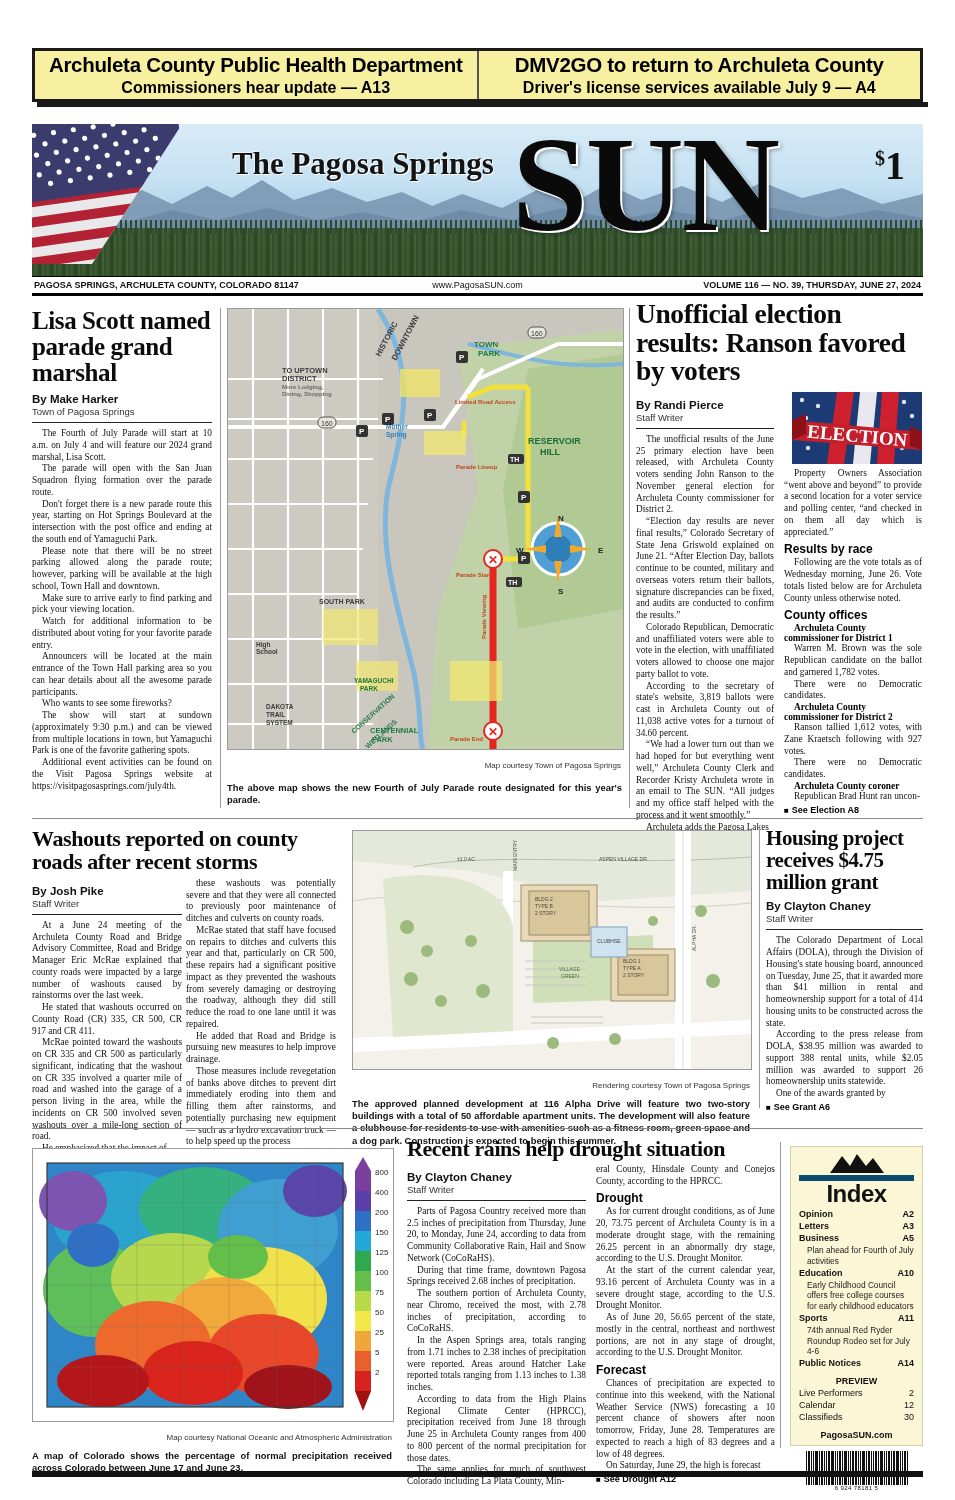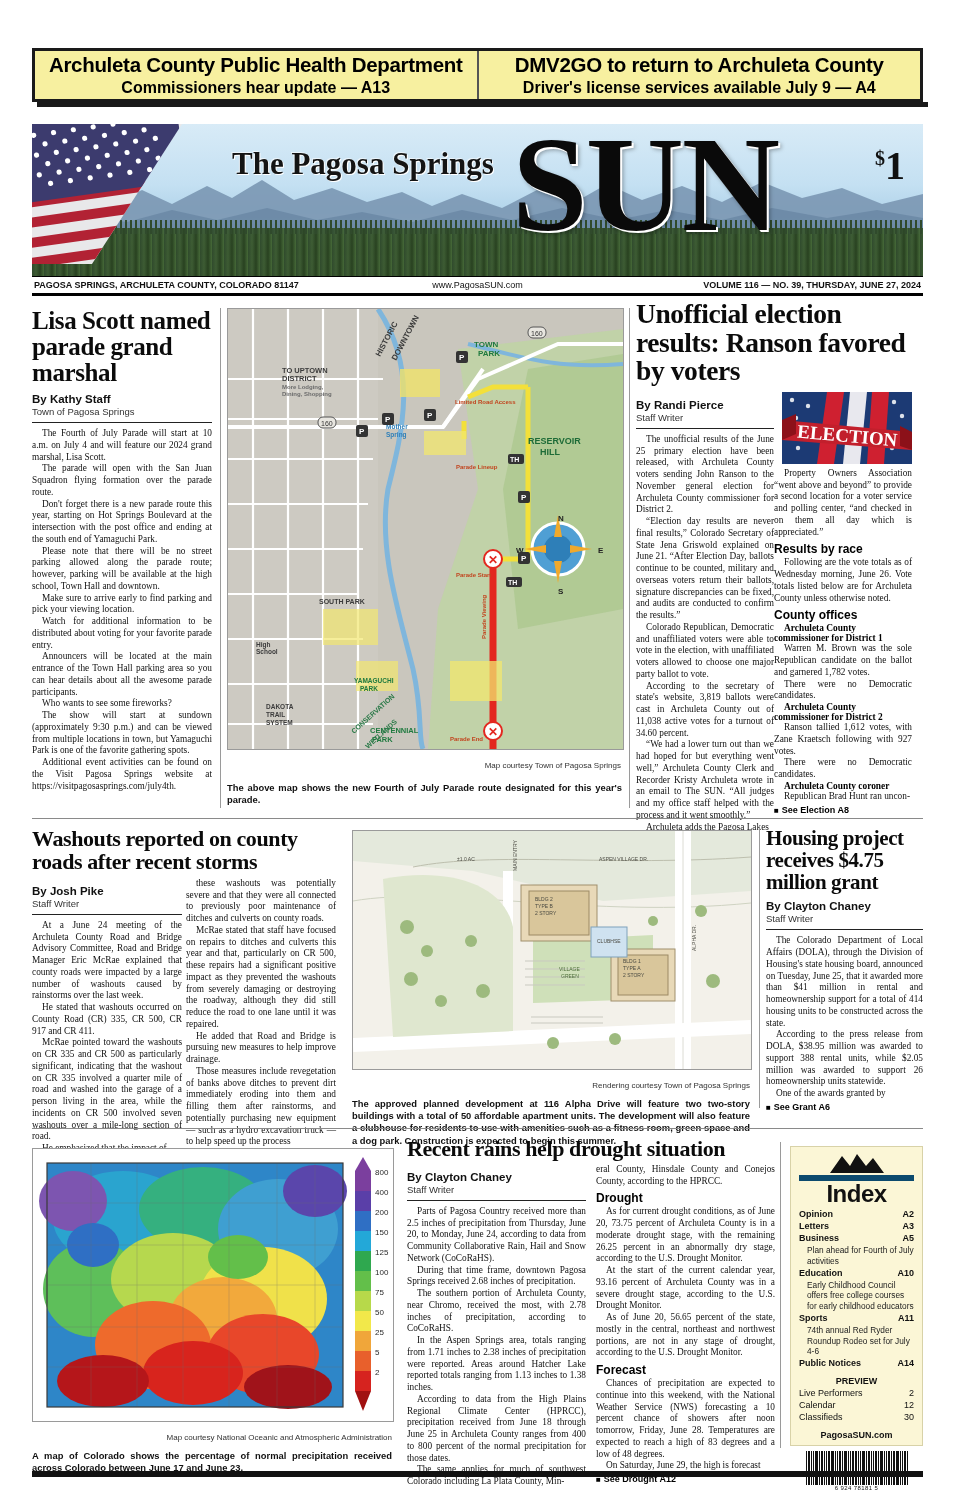--- a/index.html
+++ b/index.html
@@ -53,21 +53,21 @@
 
   
   .sec1{position:absolute;left:32px;top:300px;width:891px;height:520px;}
   .col-left{position:absolute;left:0;top:8px;width:180px;}
   .vline{position:absolute;top:8px;width:1px;background:#9a9a9a;}
   .map1{position:absolute;left:195px;top:8px;width:395px;height:452px;}
   .map1 .credit{padding-right:1px;}
   .map1cut{position:absolute;left:195px;top:482px;width:395px;}
   .col-right{position:absolute;left:604px;top:0px;width:287px;}
   .elec-hl{font-size:27.5px;}
-  .rcols{display:flex;margin-top:6px;}
+  .rcols{display:flex;gap:10px;margin-top:6px;}
   .rcol{width:138px;}
   .elecimg{width:130px;height:72px;float:right;margin:0 0 4px 6px;position:relative;overflow:hidden;border:0;}
 
   .seprule{position:absolute;left:32px;width:891px;border-top:1px solid #8a8a8a;}
 
   
   .sec2{position:absolute;left:32px;top:828px;width:891px;height:290px;}
   .wash{position:absolute;left:0;top:0;width:310px;}
   .wash-hl{font-size:22px;}
   .wcols{display:flex;gap:4px;margin-top:4px;}
@@ -198,21 +198,21 @@
     <span class="mh-r">VOLUME 116 — NO. 39, THURSDAY, JUNE 27, 2024</span>
   </div>
 
   <div class="sec1">
 
     <div class="vline" style="left:188px;height:500px;"></div>
     <div class="vline" style="left:597px;height:500px;"></div>
 
     <div class="col-left">
       <div class="hl" style="font-size:25px;">Lisa Scott named parade grand marshal</div>
-      <div class="byline">By Kathy Staff</div>
+      <div class="byline">By Make Harker</div>
       <div class="bytitle">Town of Pagosa Springs</div>
       <div class="rule"></div>
       <div class="body">
         <p>The Fourth of July Parade will start at 10 a.m. on July 4 and will feature our 2024 grand marshal, Lisa Scott.</p>
         <p>The parade will open with the San Juan Squadron flying formation over the parade route.</p>
         <p>Don't forget there is a new parade route this year, starting on Hot Springs Boulevard at the intersection with the post office and ending at the south end of Yamaguchi Park.</p>
         <p>Please note that there will be no street parking allowed along the parade route; however, parking will be available at the high school, Town Hall and downtown.</p>
         <p>Make sure to arrive early to find parking and pick your viewing location.</p>
         <p>Watch for additional information to be distributed about voting for your favorite parade entry.</p>
         <p>Announcers will be located at the main entrance of the Town Hall parking area so you can hear details about all the awesome parade participants.</p>

